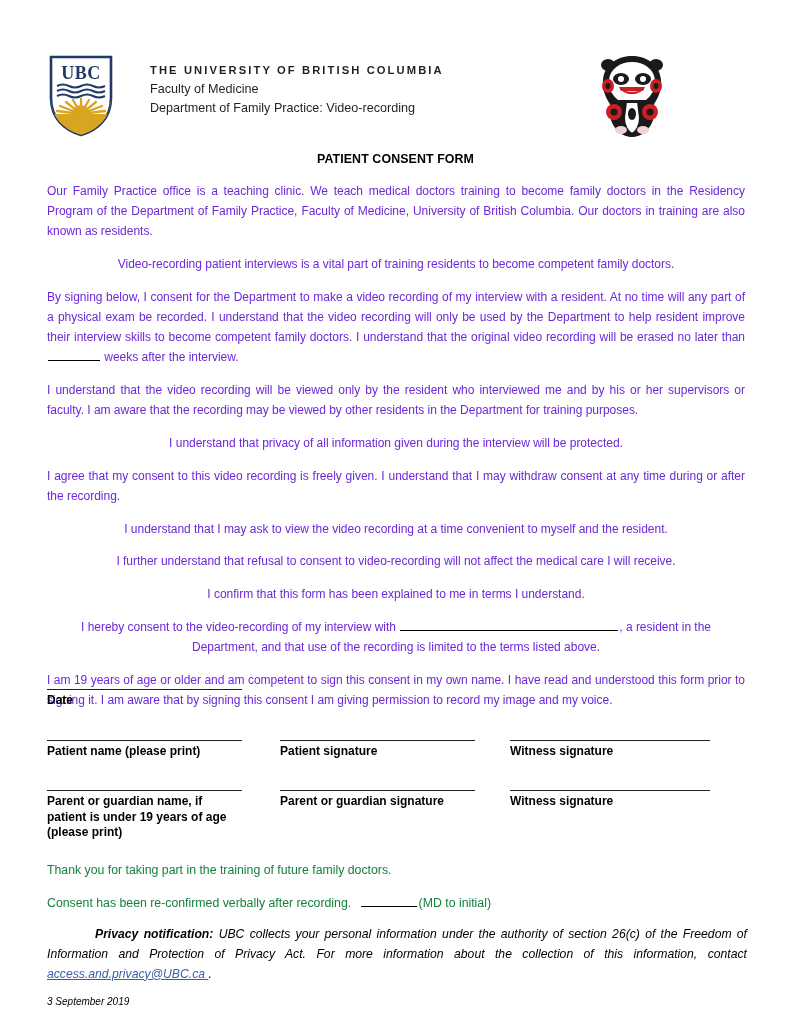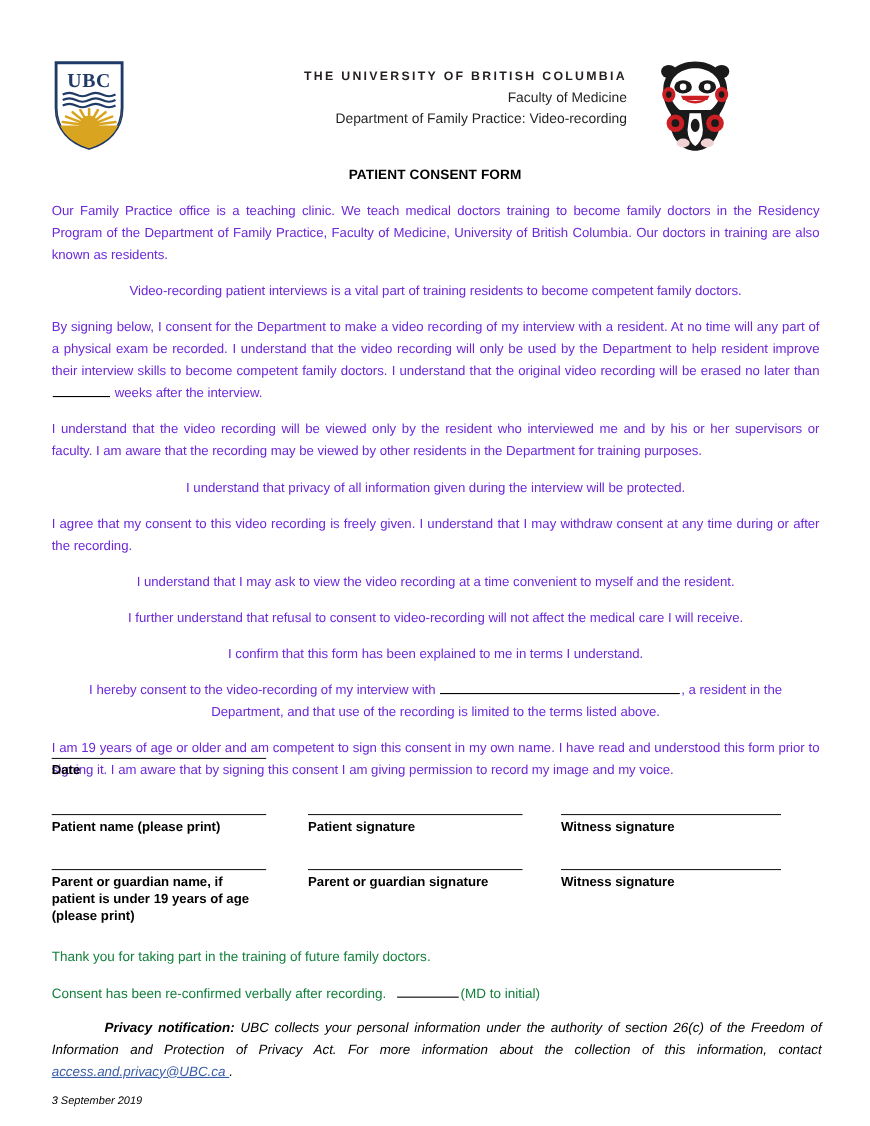--- a/index.html
+++ b/index.html
@@ -40,21 +40,21 @@
     left: 594px;
     top: 0px;
     width: 76px;
     height: 88px;
   }
   .header-text {
     position: absolute;
     left: 150px;
     top: 10px;
     width: 420px;
-    text-align: right;
+    text-align: left;
   }
   .hdr-line1 {
     font-size: 11.2px;
     font-weight: bold;
     letter-spacing: 2.1px;
     color: #231f20;
     line-height: 16px;
     white-space: nowrap;
   }
   .hdr-line2 {

